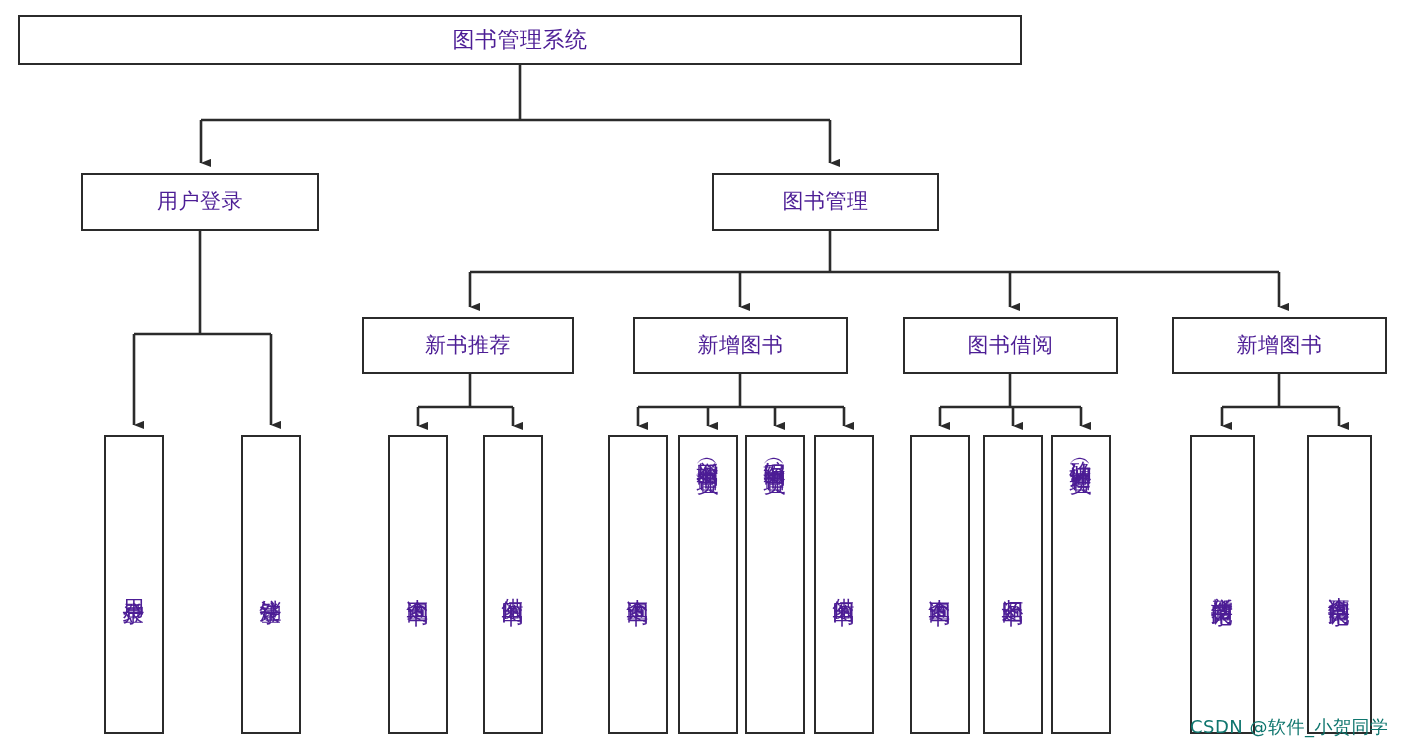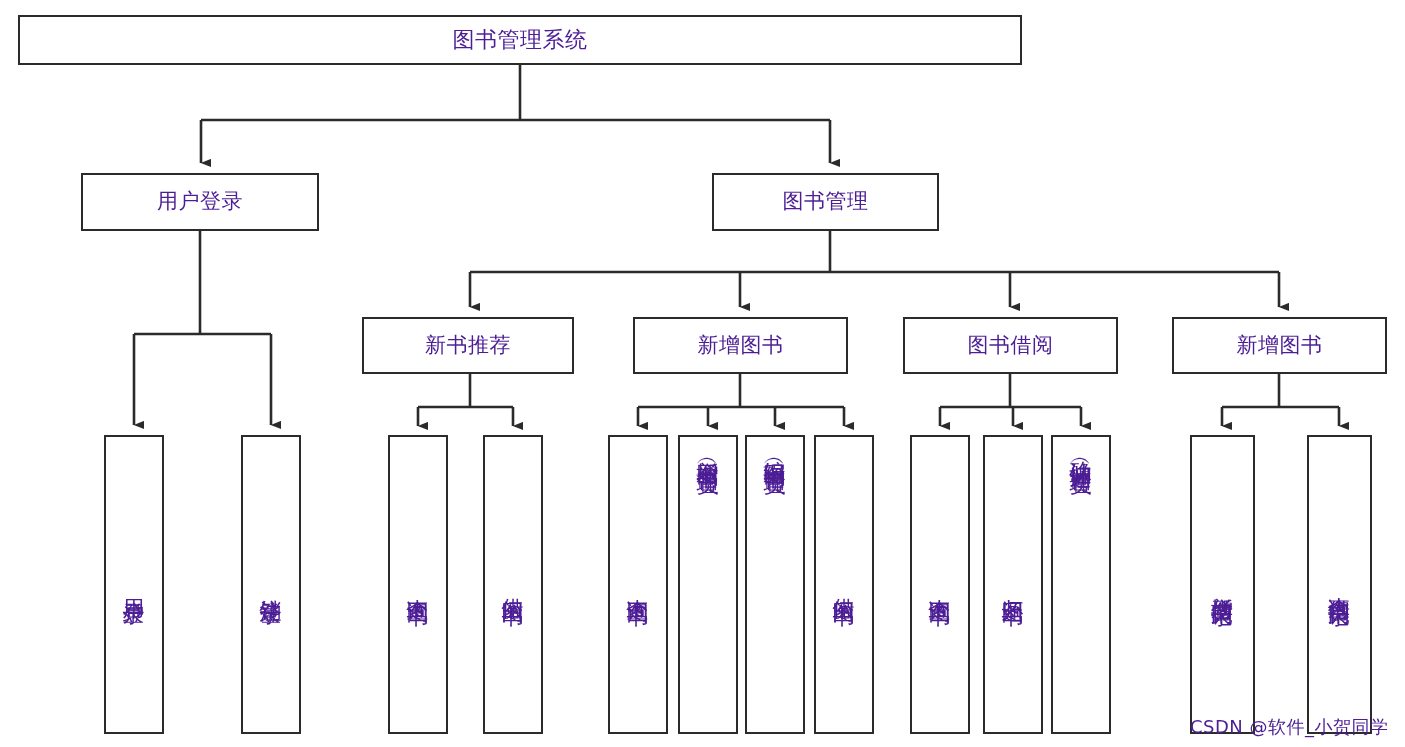--- a/index.html
+++ b/index.html
@@ -190,15 +190,15 @@
         <span class="label">确认归还（管理员）</span>
       </div>
       <div class="node vert centered" id="node-leaf-add-record" style="left: 1190px; top: 435px; width: 65px; height: 299px;">
         <span class="label">新增借阅记录</span>
       </div>
       <div class="node vert centered" id="node-leaf-query-record" style="left: 1307px; top: 435px; width: 65px; height: 299px;">
         <span class="label">查询借阅记录</span>
       </div>
     </div>
 
-  <div class="watermark" style="left: 1190px; top: 715px; color: #4c1d95;">CSDN @软件_小贺同学</div>
+  <div class="watermark" style="left: 1190px; top: 715px; color: #0f766e;">CSDN @软件_小贺同学</div>
 
 </div>
 
 </body></html>

